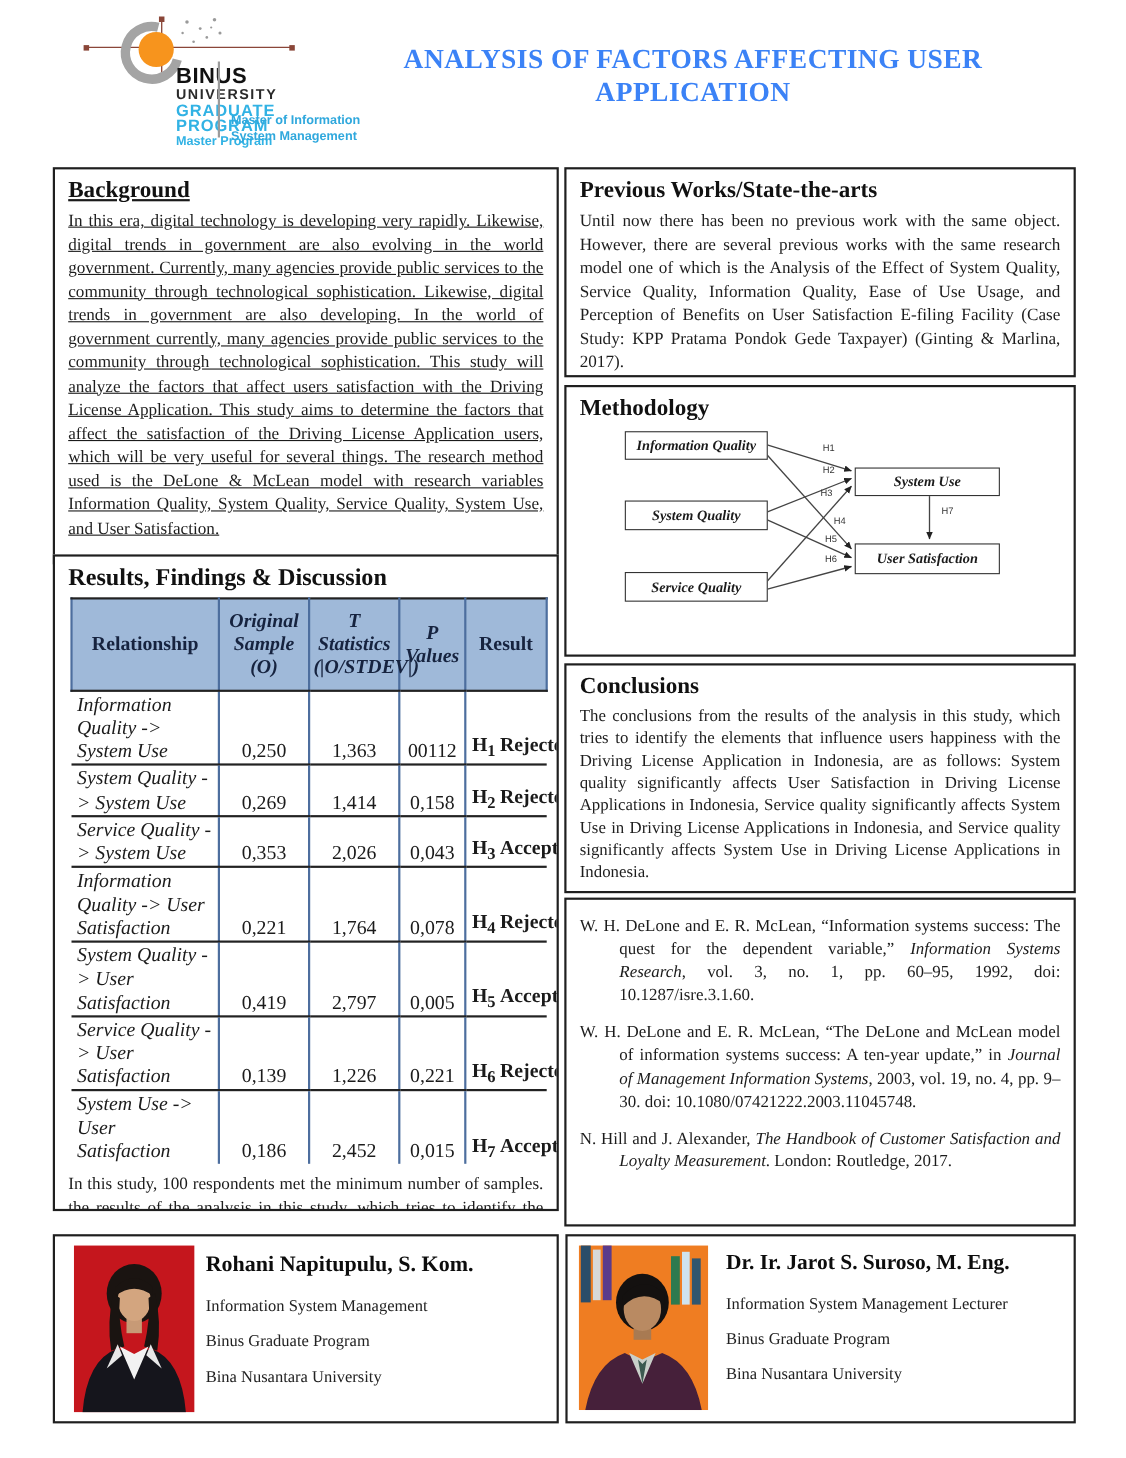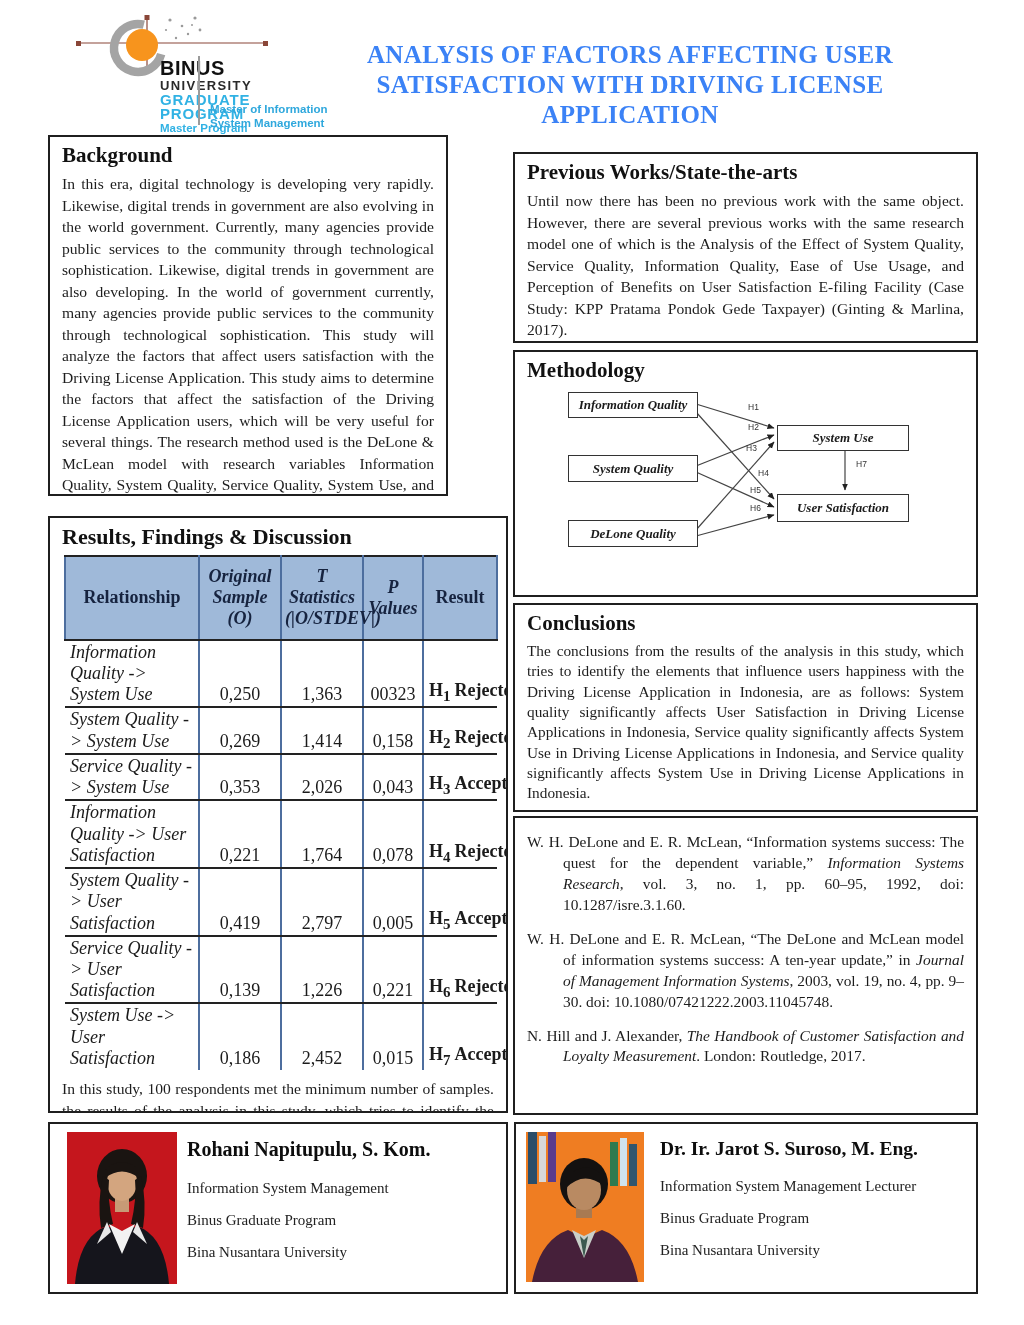--- a/index.html
+++ b/index.html
@@ -93,25 +93,24 @@
   <text x="90" y="97" font-family="Liberation Sans, sans-serif" font-size="15" font-weight="bold" fill="#31b2e4" letter-spacing="0.8">GRADUATE</text>
   <text x="90" y="111" font-family="Liberation Sans, sans-serif" font-size="15" font-weight="bold" fill="#31b2e4" letter-spacing="0.8">PROGRAM</text>
   <text x="90" y="124" font-family="Liberation Sans, sans-serif" font-size="11.5" font-weight="bold" fill="#31b2e4">Master Program</text>
   <line x1="129" y1="48" x2="129" y2="117" stroke="#9b9b9b" stroke-width="2"></line>
   <text x="140" y="105" font-family="Liberation Sans, sans-serif" font-size="11.5" font-weight="bold" fill="#2fa8dd">Master of Information</text>
   <text x="140" y="119" font-family="Liberation Sans, sans-serif" font-size="11.5" font-weight="bold" fill="#2fa8dd">System Management</text>
 </svg>
 
 <div id="poster-title">
   <div>ANALYSIS OF FACTORS AFFECTING USER</div>
-  <div>SATISFACTION WITH DRIVING LICENSE</div>
   <div>APPLICATION</div>
 </div>
 
-<div class="section" style="left:48px;top:135px;width:400px;height:361px;">
+<div class="section" style="left:48px;top:152px;width:460px;height:361px;text-decoration:underline;">
   <div class="sec-heading">Background</div>
   <p class="body-text">In this era, digital technology is developing very rapidly. Likewise, digital trends in government are also evolving in the world government. Currently, many agencies provide public services to the community through technological sophistication. Likewise, digital trends in government are also developing. In the world of government currently, many agencies provide public services to the community through technological sophistication. This study will analyze the factors that affect users satisfaction with the Driving License Application. This study aims to determine the factors that affect the satisfaction of the Driving License Application users, which will be very useful for several things. The research method used is the DeLone &amp; McLean model with research variables Information Quality, System Quality, Service Quality, System Use, and User Satisfaction.</p>
 </div>
 
 <div class="section" style="left:513px;top:152px;width:465px;height:191px;">
   <div class="sec-heading">Previous Works/State-the-arts</div>
   <p class="body-text">Until now there has been no previous work with the same object. However, there are several previous works with the same research model one of which is the Analysis of the Effect of System Quality, Service Quality, Information Quality, Ease of Use Usage, and Perception of Benefits on User Satisfaction E-filing Facility (Case Study: KPP Pratama Pondok Gede Taxpayer) (Ginting &amp; Marlina, 2017).</p>
 </div>
 
 <div class="section" style="left:513px;top:350px;width:465px;height:247px;padding:4px 12px;">
@@ -128,34 +127,34 @@
         <line x1="181" y1="80" x2="259" y2="49" marker-end="url(#arr)"></line>
         <line x1="181" y1="144" x2="259" y2="56" marker-end="url(#arr)"></line>
         <line x1="181" y1="26" x2="259" y2="113" marker-end="url(#arr)"></line>
         <line x1="181" y1="86" x2="259" y2="121" marker-end="url(#arr)"></line>
         <line x1="181" y1="150" x2="259" y2="129" marker-end="url(#arr)"></line>
         <line x1="330" y1="63" x2="330" y2="104" marker-end="url(#arr)"></line>
       </g>
     </svg>
     <div class="mbox" style="left:53px;top:6px;width:128px;height:24px;">Information Quality</div>
     <div class="mbox" style="left:53px;top:69px;width:128px;height:25px;">System Quality</div>
-    <div class="mbox" style="left:53px;top:134px;width:128px;height:25px;">DeLone Quality</div>
+    <div class="mbox" style="left:53px;top:134px;width:128px;height:25px;">Service Quality</div>
     <div class="mbox" style="left:262px;top:39px;width:130px;height:24px;">System Use</div>
     <div class="mbox" style="left:262px;top:108px;width:130px;height:26px;">User Satisfaction</div>
     <span class="hlabel" style="left:233px;top:16px;">H1</span>
     <span class="hlabel" style="left:233px;top:36px;">H2</span>
     <span class="hlabel" style="left:231px;top:57px;text-align:right;">H3</span>
     <span class="hlabel" style="left:243px;top:82px;">H4</span>
     <span class="hlabel" style="left:235px;top:99px;">H5</span>
     <span class="hlabel" style="left:235px;top:117px;">H6</span>
     <span class="hlabel" style="left:341px;top:73px;">H7</span>
   </div>
 </div>
 
-<div class="section" style="left:48px;top:516px;width:460px;height:597px;">
+<div class="section" style="left:48px;top:504px;width:460px;height:597px;">
   <div class="sec-heading" style="font-size:22px;">Results, Findings &amp; Discussion</div>
 
   <table class="results">
     <colgroup>
         <col style="width:134px">
         <col style="width:82px">
         <col style="width:82px">
         <col style="width:60px">
         <col style="width:74px">
       </colgroup>
@@ -166,21 +165,21 @@
         <th class="ital">T Statistics (|O/STDEV|)</th>
         <th class="ital">P Values</th>
         <th>Result</th>
       </tr>
     </thead>
     <tbody>
       <tr>
         <td class="rel">Information Quality -&gt; System Use</td>
         <td class="num">0,250</td>
         <td class="num">1,363</td>
-        <td class="num">00323</td>
+        <td class="num">00112</td>
         <td class="res"><span>H</span><sub>1</sub><span class="verd">Rejected</span></td>
       </tr>
       <tr>
         <td class="rel">System Quality -&gt; System Use</td>
         <td class="num">0,269</td>
         <td class="num">1,414</td>
         <td class="num">0,158</td>
         <td class="res"><span>H</span><sub>2</sub><span class="verd">Rejected</span></td>
       </tr>
       <tr>

